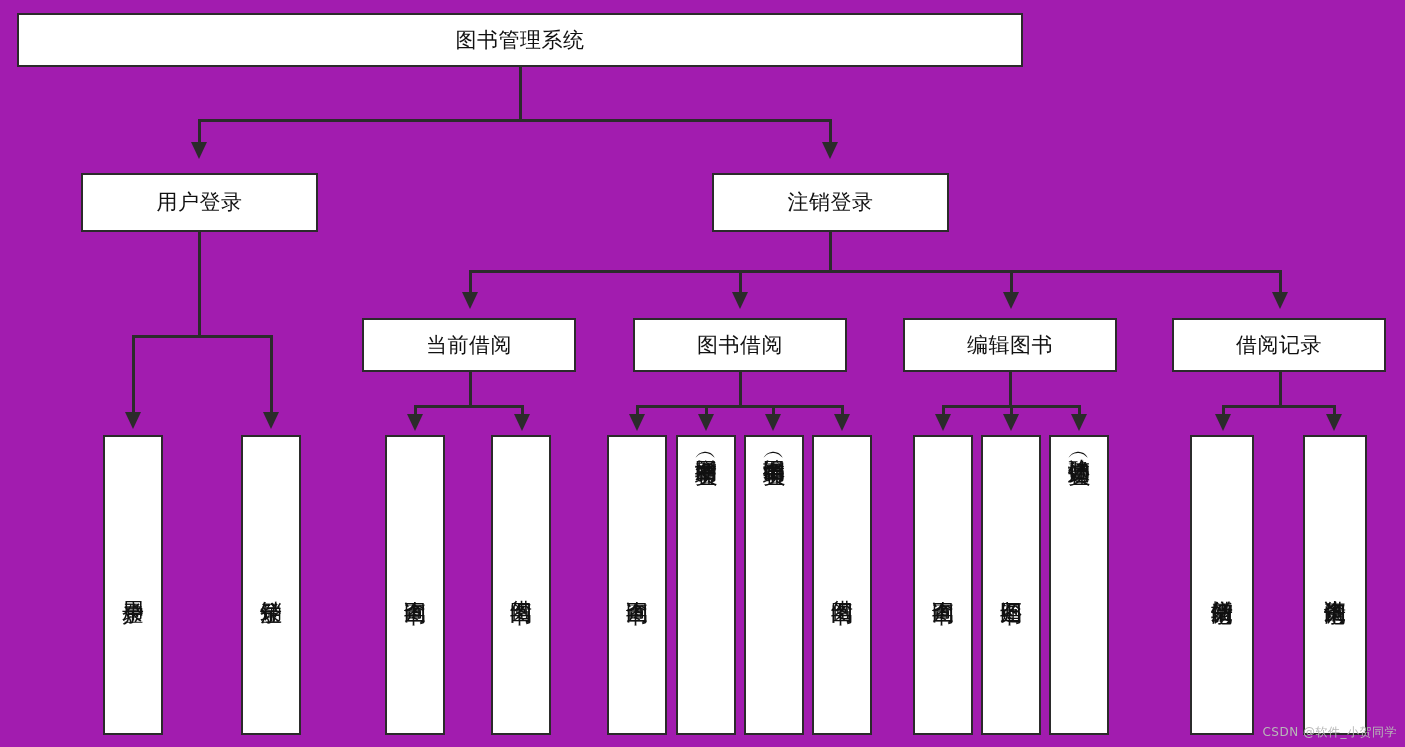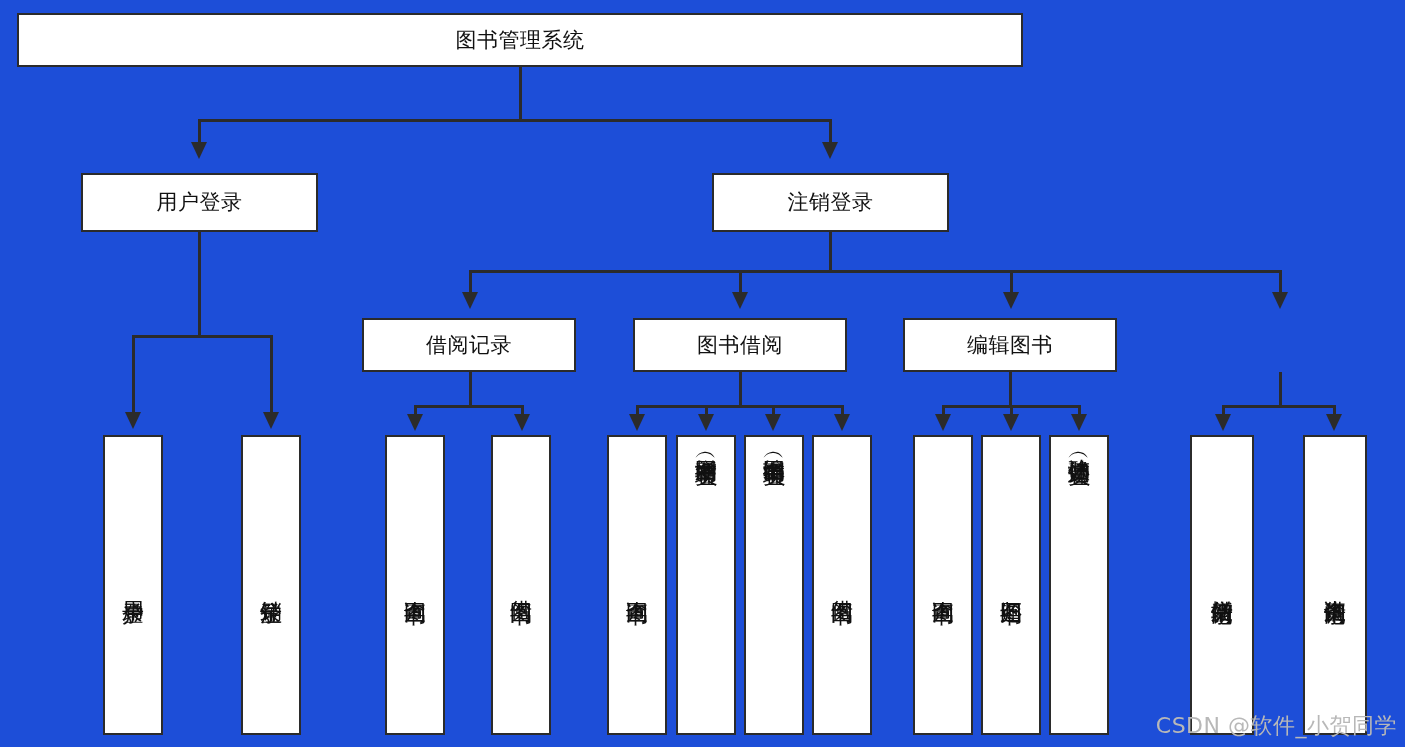--- a/index.html
+++ b/index.html
@@ -7,21 +7,21 @@
     padding: 0;
     background: #ffffff;
   }
   body {
     font-family: "DejaVu Sans", "Liberation Sans", sans-serif;
   }
   #canvas {
     position: relative;
     width: 1405px;
     height: 747px;
-    background: #1d4ed8;
+    background: #a21caf;
     overflow: hidden;
     text-decoration: underline;
   }
   .node {
     position: absolute;
     box-sizing: border-box;
     border: 2.5px solid #2b2b2b;
     background: #ffffff;
     display: flex;
     align-items: center;
@@ -70,21 +70,21 @@
     width: 0;
     height: 0;
     border-left: 8px solid transparent;
     border-right: 8px solid transparent;
     border-top: 17px solid #2b2b2b;
   }
   #watermark {
     position: absolute;
     right: 8px;
     bottom: 6px;
-    font-size: 22px;
+    font-size: 12px;
     color: #b8b8b8;
     white-space: nowrap;
     letter-spacing: 0.5px;
     font-family: "DejaVu Sans", "Liberation Sans", sans-serif;
   }
 </style>
 </head>
 <body>
 
 <div id="canvas">
@@ -121,27 +121,30 @@
   <div class="conn conn-v" style="left:469px; top:270px; height:25px;"></div>
   <div class="arrow" style="left:462px; top:292px;"></div>
   <div class="conn conn-v" style="left:739px; top:270px; height:25px;"></div>
   <div class="arrow" style="left:732px; top:292px;"></div>
   <div class="conn conn-v" style="left:1010px; top:270px; height:25px;"></div>
   <div class="arrow" style="left:1003px; top:292px;"></div>
   <div class="conn conn-v" style="left:1279px; top:270px; height:25px;"></div>
   <div class="arrow" style="left:1272px; top:292px;"></div>
 
   <div class="node h-node" style="left:362px; top:318px; width:214px; height:54px;">
-    <span class="node-label">借阅记录</span>
+    <span class="node-label">当前借阅</span>
   </div>
   <div class="node h-node" style="left:633px; top:318px; width:214px; height:54px;align-items:center;">
     <span class="node-label">图书借阅</span>
   </div>
   <div class="node h-node" style="left:903px; top:318px; width:214px; height:54px;">
     <span class="node-label">编辑图书</span>
+  </div>
+  <div class="node h-node" style="left:1172px; top:318px; width:214px; height:54px;">
+    <span class="node-label">借阅记录</span>
   </div>
 
   <div class="conn conn-v" style="left:469px; top:372px; height:34px;"></div>
   <div class="conn conn-h" style="left:414px; top:405px; width:110px;"></div>
   <div class="conn conn-v" style="left:414px; top:405px; height:12px;"></div>
   <div class="arrow" style="left:407px; top:414px;"></div>
   <div class="conn conn-v" style="left:521px; top:405px; height:12px;"></div>
   <div class="arrow" style="left:514px; top:414px;"></div>
 
   <div class="conn conn-v" style="left:739px; top:372px; height:34px;"></div>

